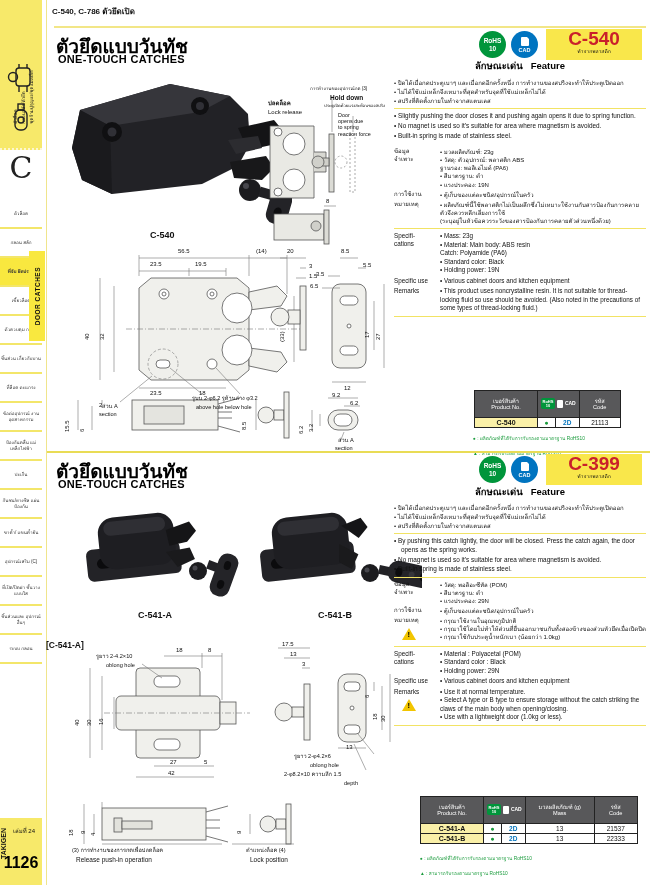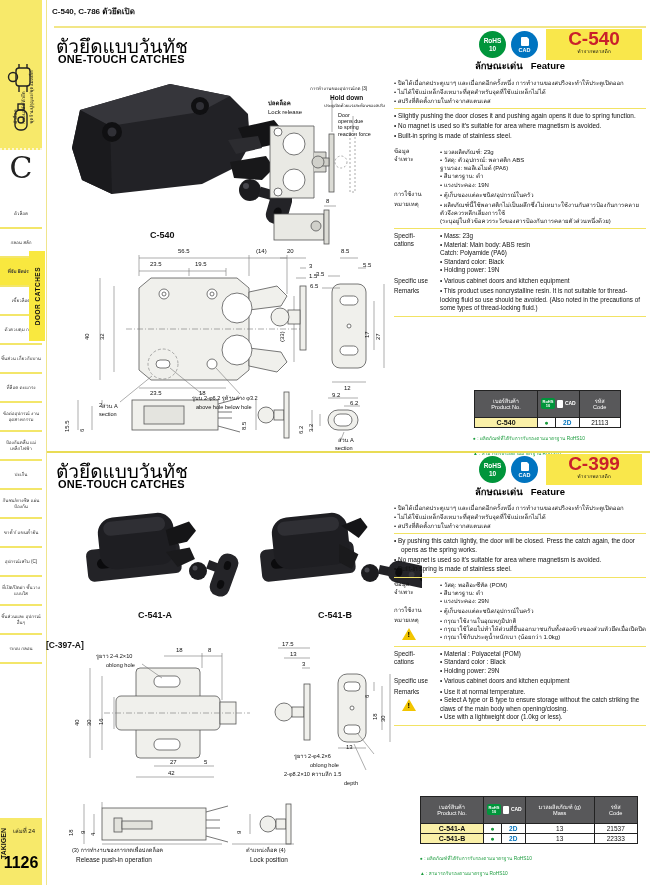--- a/index.html
+++ b/index.html
@@ -19,21 +19,21 @@
   .side-divider{position:absolute;left:46px;top:0;width:1px;height:885px;background:#f0e58c;}
   .footer-block{position:absolute;left:0;top:818px;width:42px;height:67px;background:#f7e96a;}
   .footer-brand{position:absolute;left:-12px;top:22px;transform:rotate(-90deg);font-size:7px;font-weight:bold;color:#111;}
   .footer-vol{position:absolute;left:13px;top:8px;font-size:6px;color:#111;}
   .footer-page{position:absolute;left:0;top:36px;width:42px;text-align:center;font-size:16px;font-weight:bold;color:#000;}
   
   .page-header{position:absolute;left:52px;top:5px;font-size:8px;font-weight:bold;color:#111;}
   .frame-top{position:absolute;left:54px;top:26px;width:592px;height:2px;background:#f2e687;}
   .sec-sep{position:absolute;left:47px;top:451px;width:603px;height:2px;background:#e9dc55;}
   
-  .tthai{position:absolute;font-size:19px;font-weight:normal;color:#000;letter-spacing:0;}
+  .tthai{position:absolute;font-size:19px;font-weight:bold;color:#000;letter-spacing:0;}
   .ten{position:absolute;font-size:11px;font-weight:bold;color:#000;letter-spacing:.3px;}
   .badge{position:absolute;width:27px;height:27px;border-radius:50%;color:#fff;text-align:center;}
   .badge.rohs{background:#00953b;font-size:6.5px;font-weight:bold;line-height:1.15;padding-top:0;display:flex;align-items:center;justify-content:center;white-space:pre-line;}
   .badge.cad{background:#0074c0;display:flex;flex-direction:column;align-items:center;justify-content:center;}
   .cad-doc{width:8px;height:9px;background:#fff;border-radius:1px;position:relative;margin-bottom:1px;}
   .cad-doc::after{content:"";position:absolute;right:-1px;top:-1px;border:2px solid #0074c0;border-left-color:transparent;border-bottom-color:transparent;}
   .badge.cad .cad-txt{font-size:5.5px;font-weight:bold;}
   .modelbox{position:absolute;width:96px;height:31px;background:#f9e74b;text-align:center;}
   .modelbox .model{font-size:19px;font-weight:bold;color:#c9202b;line-height:1.05;}
   .modelbox .modelnote{font-size:5px;color:#111;line-height:1;}
@@ -516,21 +516,21 @@
           <line x1="240" y1="18" x2="266" y2="18"></line>
           <line x1="258" y1="28" x2="266" y2="28"></line>
         <line x1="330" y1="42" x2="330" y2="51"></line>
           <line x1="338" y1="46" x2="338" y2="90"></line>
           <line x1="346" y1="34" x2="346" y2="102"></line>
         <line x1="294" y1="108" x2="322" y2="108"></line>
         <line x1="314" y1="94" x2="330" y2="114"></line>
         <line x1="310" y1="104" x2="322" y2="130"></line>
       </g>
     </svg>
-    <span class="dhead" style="left:2px;top:0;">[C-397-A]</span>
+    <span class="dhead" style="left:2px;top:0;">[C-541-A]</span>
     <span class="dlab thai" style="left:52px;top:14px;">รูยาว 2-4.2×10</span>
     <span class="dlab" style="left:62px;top:23px;">oblong hole</span>
     <span class="dim" style="left:132px;top:7px;">18</span>
     <span class="dim" style="left:164px;top:7px;">8</span>
     <span class="dim rot" style="left:36px;top:80px;">40</span>
     <span class="dim rot" style="left:48px;top:80px;">30</span>
     <span class="dim rot" style="left:60px;top:79px;">16</span>
     <span class="dim" style="left:126px;top:119px;">27</span>
     <span class="dim" style="left:160px;top:119px;">5</span>
     <span class="dim" style="left:124px;top:130px;">42</span>

